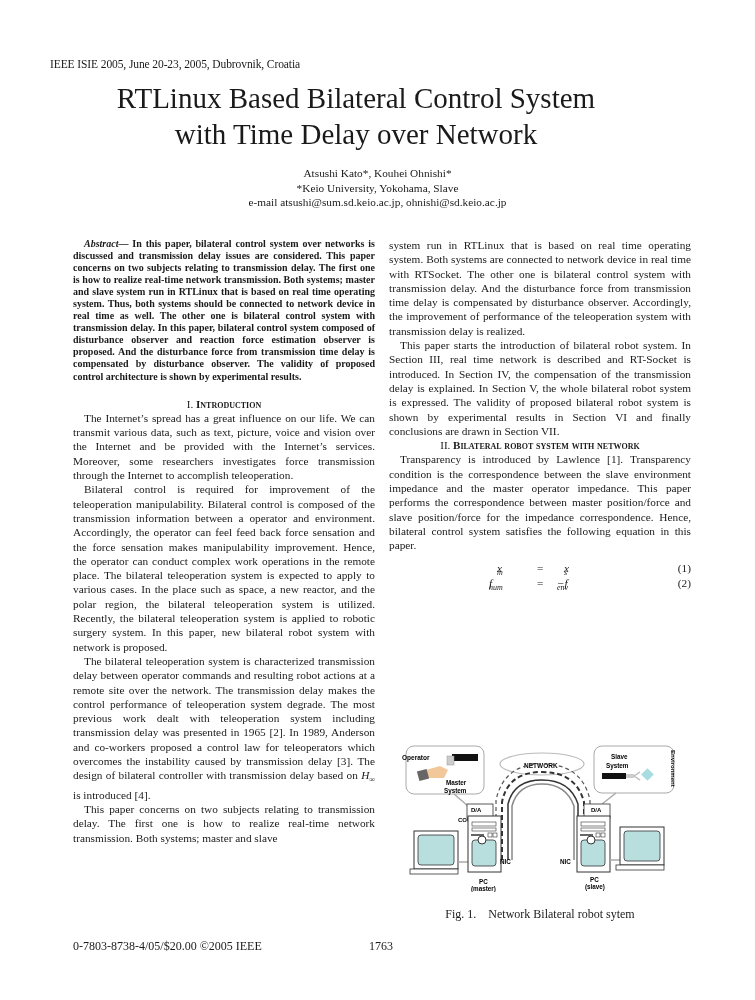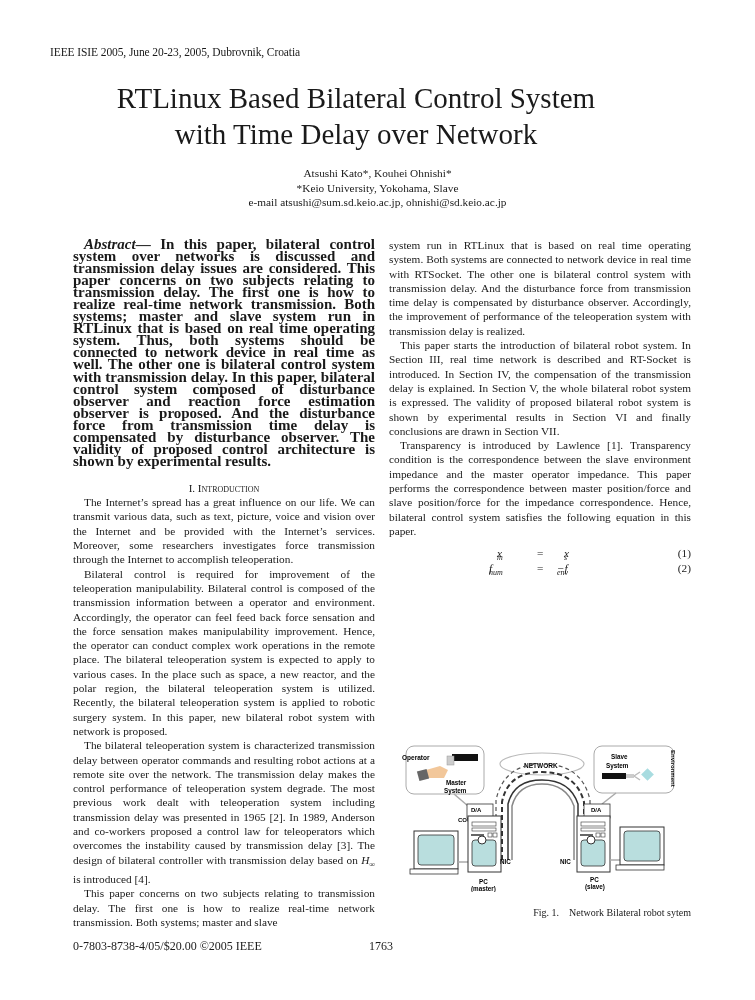--- a/index.html
+++ b/index.html
@@ -1,73 +1,76 @@
 <!DOCTYPE html>
 <html><head>
 <meta charset="utf-8">
 <style>
   html, body { margin: 0; padding: 0; background: #ffffff; }
   body { width: 755px; height: 1000px; position: relative; overflow: hidden;
          font-family: "Liberation Serif", "DejaVu Serif", serif; color: #1a1a1a; }
   .abs { position: absolute; }
-  .conf { left: 50px; top: 46px; font-size: 11.5px; letter-spacing: -0.1px; }
+  .conf { left: 50px; top: 58px; font-size: 11.5px; letter-spacing: -0.1px; }
   .title { left: 0; width: 712px; top: 80px; text-align: center; font-size: 29px; line-height: 36px; }
   .authors { left: 0; width: 755px; top: 166px; text-align: center; font-size: 11.3px; line-height: 14.5px; }
   .col { font-size: 11.3px; line-height: 14.3px; text-align: justify; }
   .col p { margin: 0; text-indent: 11px; }
   .col p.noind { text-indent: 0; }
   .left { left: 73px; width: 302px; }
   .right { left: 389px; width: 302px; }
   .abstract { top: 238px; font-weight: bold; font-size: 10.6px; line-height: 12.1px; }
   .abstract .lbl { font-style: italic; }
   .sec-head { text-align: center; font-size: 11px; margin: 9px 0 5px 0; text-indent: 0 !important; }
-  .sc { font-variant: small-caps; }
+  .sc { font-variant: small-caps; font-weight: bold; }
   .eq { position: relative; height: 15px; font-style: italic; }
   .eq span { position: absolute; }
   .eq .num { font-style: normal; right: 0; }
   .eq .op { font-style: normal; }
   .footer { top: 939px; font-size: 12px; }
   .fig { left: 396px; top: 742px; width: 300px; height: 150px; }
   .fig svg text { font-family: "Liberation Sans", "DejaVu Sans", sans-serif; font-weight: bold; }
-  .caption { left: 389px; width: 302px; top: 907px; text-align: right; font-size: 10px; }
+  .caption { left: 389px; width: 302px; top: 907px; text-align: center; font-size: 12px; }
   i.m { font-style: italic; }
   sub { font-size: 8px; }
 </style>
 </head>
 <body>
 
 <div class="abs conf">IEEE ISIE 2005, June 20-23, 2005, Dubrovnik, Croatia</div>
 
 <div class="abs title">
   <div>RTLinux Based Bilateral Control System</div>
   <div>with Time Delay over Network</div>
 </div>
 
 <div class="abs authors">
   <div>Atsushi Kato*, Kouhei Ohnishi*</div>
   <div>*Keio University, Yokohama, Slave</div>
   <div>e-mail atsushi@sum.sd.keio.ac.jp, ohnishi@sd.keio.ac.jp</div>
 </div>
 
 <div class="abs col left" style="top:238px;">
-  <p class="abstract" style="font-weight:bold;font-size:15px;line-height:12.05px;">
+  <p class="abstract" style="font-weight:bold;font-size:10px;line-height:12.05px;">
     <span class="lbl" style="font-style:italic;">Abstract</span><span>— </span><span>In this paper, bilateral control system over networks is discussed and transmission delay issues are considered. This paper concerns on two subjects relating to transmission delay. The first one is how to realize real-time network transmission. Both systems; master and slave system run in RTLinux that is based on real time operating system. Thus, both systems should be connected to network device in real time as well. The other one is bilateral control system with transmission delay. In this paper, bilateral control system composed of disturbance observer and reaction force estimation observer is proposed. And the disturbance force from transmission time delay is compensated by disturbance observer. The validity of proposed control architecture is shown by experimental results.</span>
   </p>
   <p class="sec-head" style="margin-top:14px;">
     <span>I.</span>&nbsp;<span class="sc">Introduction</span>
   </p>
   <p>The Internet’s spread has a great influence on our life. We can transmit various data, such as text, picture, voice and vision over the Internet and be provided with the Internet’s services. Moreover, some researchers investigates force transmission through the Internet to accomplish teleoperation.</p>
   <p>Bilateral control is required for improvement of the teleoperation manipulability. Bilateral control is composed of the transmission information between a operator and environment. Accordingly, the operator can feel feed back force sensation and the force sensation makes manipulability improvement. Hence, the operator can conduct complex work operations in the remote place. The bilateral teleoperation system is expected to apply to various cases. In the place such as space, a new reactor, and the polar region, the bilateral teleoperation system is utilized. Recently, the bilateral teleoperation system is applied to robotic surgery system. In this paper, new bilateral robot system with network is proposed.</p>
   <p><span>The bilateral teleoperation system is characterized transmission delay between operator commands and resulting robot actions at a remote site over the network. The transmission delay makes the control performance of teleoperation system degrade. The most previous work dealt with teleoperation system including transmission delay was presented in 1965 [2]. In 1989, Anderson and co-workers proposed a control law for teleoperators which overcomes the instability caused by transmission delay [3]. The design of bilateral controller with transmission delay based on </span><i class="m">H</i><sub>∞</sub><span> is introduced [4].</span></p>
   <p>This paper concerns on two subjects relating to transmission delay. The first one is how to realize real-time network transmission. Both systems; master and slave</p>
 </div>
 
 <div class="abs col right" style="top:238px;">
   <p class="noind">system run in RTLinux that is based on real time operating system. Both systems are connected to network device in real time with RTSocket. The other one is bilateral control system with transmission delay. And the disturbance force from transmission time delay is compensated by disturbance observer. Accordingly, the improvement of performance of the teleoperation system with transmission delay is realized.</p>
   <p>This paper starts the introduction of bilateral robot system. In Section III, real time network is described and RT-Socket is introduced. In Section IV, the compensation of the transmission delay is explained. In Section V, the whole bilateral robot system is expressed. The validity of proposed bilateral robot system is shown by experimental results in Section VI and finally conclusions are drawn in Section VII.</p>
+  <p class="sec-head">
+    <span>II.</span>&nbsp;<span class="sc">Bilateral robot system with network</span>
+  </p>
   <p>Transparency is introduced by Lawlence [1]. Transparency condition is the correspondence between the slave environment impedance and the master operator impedance. This paper performs the correspondence between master position/force and slave position/force for the impedance correspondence. Hence, bilateral control system satisfies the following equation in this paper.</p>
   <div style="height:8px"></div>
   <div class="eq">
     <span style="left:108px"><span>x</span><sub>m</sub></span>
     <span class="op" style="left:148px">=</span>
     <span style="left:175px"><span>x</span><sub>s</sub></span>
     <span class="num">(1)</span>
   </div>
   <div class="eq">
     <span style="left:100px"><span>f</span><sub>hum</sub></span>

